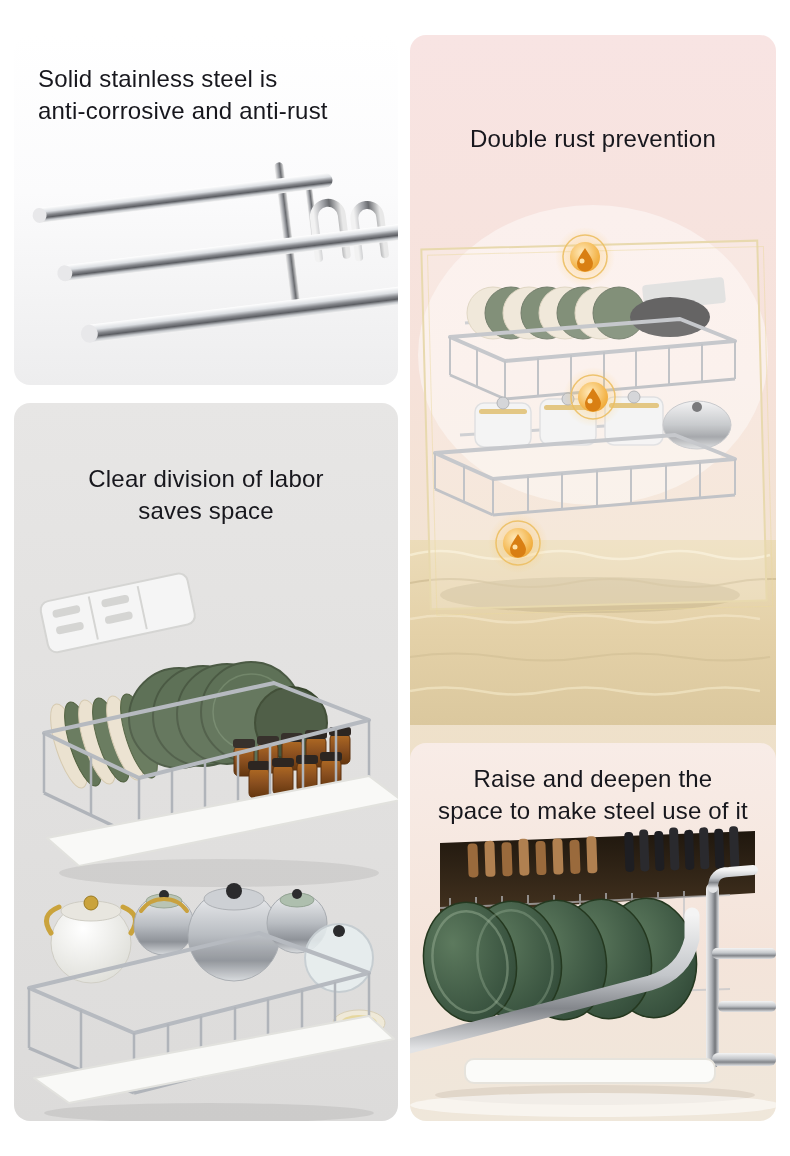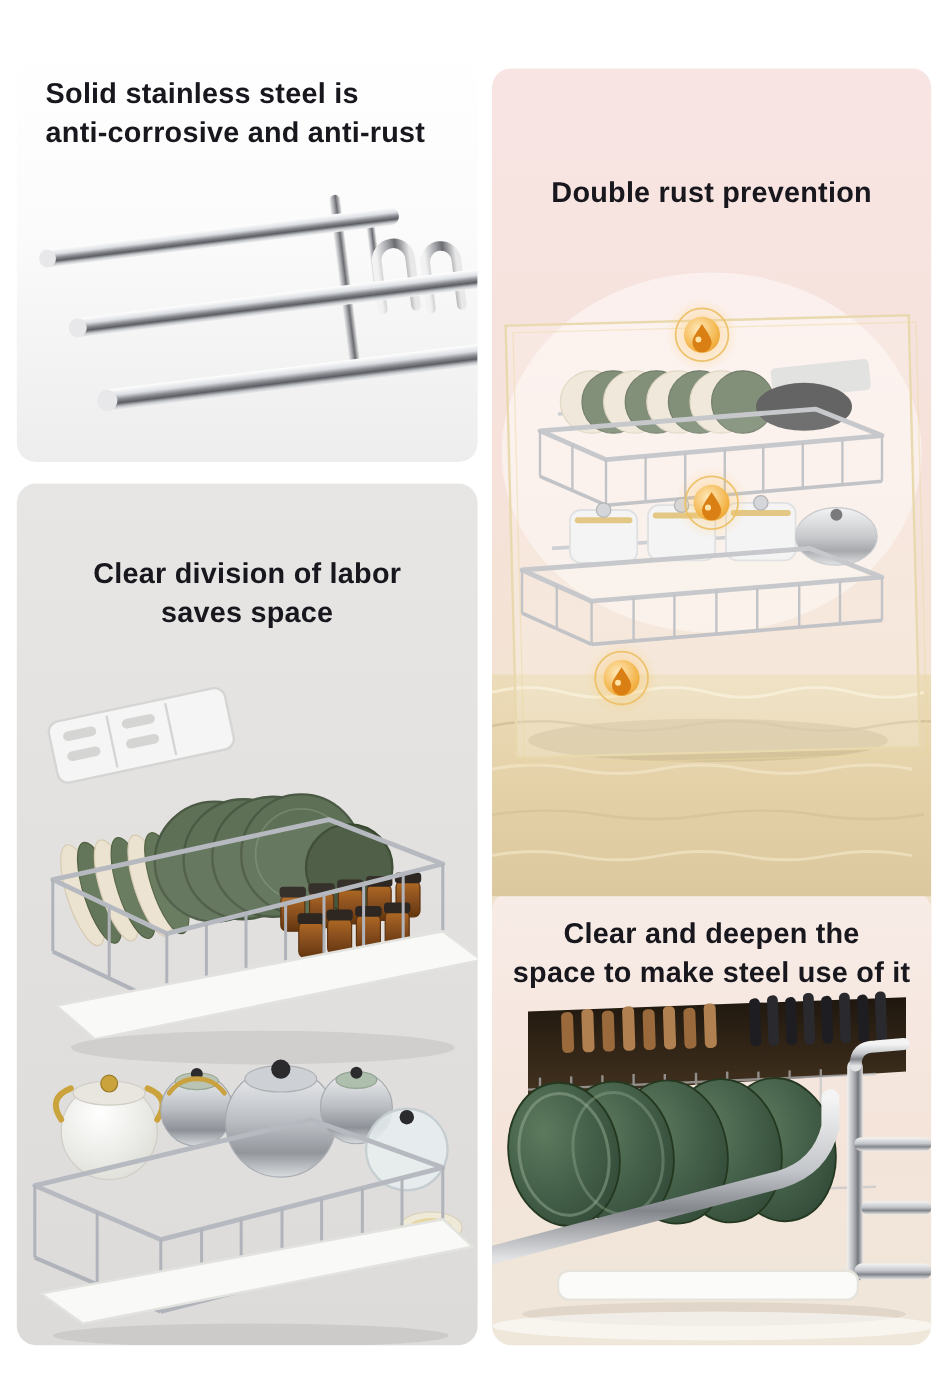--- a/index.html
+++ b/index.html
@@ -9,32 +9,31 @@
     font-family:"Liberation Sans", sans-serif;
   }
   .panel { position:absolute; border-radius:16px; overflow:hidden; }
   .panel-steel {
     left:14px; top:35px; width:384px; height:350px;
     background:linear-gradient(180deg,#ffffff 0%,#fbfbfc 45%,#ededee 100%);
   }
   .panel-rust {
     left:410px; top:35px; width:366px; height:822px;
     background:linear-gradient(180deg,#f8e4e3 0%,#f6e2da 42%,#f2e3d1 66%,#ecdfc5 100%);
-    margin-top:22px;
   }
   .panel-division {
     left:14px; top:403px; width:384px; height:718px;
     background:linear-gradient(180deg,#e7e6e5 0%,#e3e2e1 35%,#dcdbda 100%);
   }
   .panel-space {
     left:410px; top:743px; width:366px; height:378px;
     background:linear-gradient(180deg,#f8ece7 0%,#f4e4da 55%,#efe7da 100%);
   }
   .heading {
-    position:relative; z-index:2; color:#17171d; font-weight:700;
+    position:relative; z-index:2; color:#17171d; font-weight:400;
     font-size:24px; line-height:1.35; letter-spacing:.2px;
   }
   .heading .line { display:block; }
   .panel-steel .heading { text-align:left; padding:28px 20px 0 24px; }
   .panel-rust .heading { text-align:center; padding-top:88px; }
   .panel-division .heading { text-align:center; padding-top:60px; }
   .panel-space .heading { text-align:center; padding-top:20px; }
   .illus { position:absolute; z-index:1; display:block; }
   .illus-fill { left:0; top:0; }
   .illus-bottom { left:0; bottom:-4px; }
@@ -324,21 +323,21 @@
         <line x1="52" y1="137" x2="52" y2="197" stroke="#b0b4ba" stroke-width="2.5"></line>
         <line x1="0" y1="175" x2="105" y2="220" stroke="#b0b4ba" stroke-width="3.5"></line>
         <path d="M5,205 L340,143 L365,166 L40,230 Z" fill="#f9f9f7" stroke="#e2e2de" stroke-width="2" stroke-linejoin="round"></path>
         <ellipse cx="180" cy="240" rx="165" ry="10" fill="#000000" opacity="0.07"></ellipse>
       </g>
     </svg>
   </section>
 
   <section class="panel panel-space">
     <h2 class="heading">
-      <span class="line">Clear and deepen the</span>
+      <span class="line">Raise and deepen the</span>
       <span class="line">space to make steel use of it</span>
     </h2>
     <svg class="illus illus-fill" width="366" height="378" viewBox="0 0 366 378">
       <defs>
         <linearGradient id="p-dark" x1="0" y1="0" x2="0" y2="1">
           <stop offset="0" stop-color="#1f170e"></stop>
             <stop offset="1" stop-color="#43321f"></stop>
         </linearGradient>
         <radialGradient id="p-green" cx="0.35" cy="0.32" r="0.9">
           <stop offset="0" stop-color="#5d7a5e"></stop>

